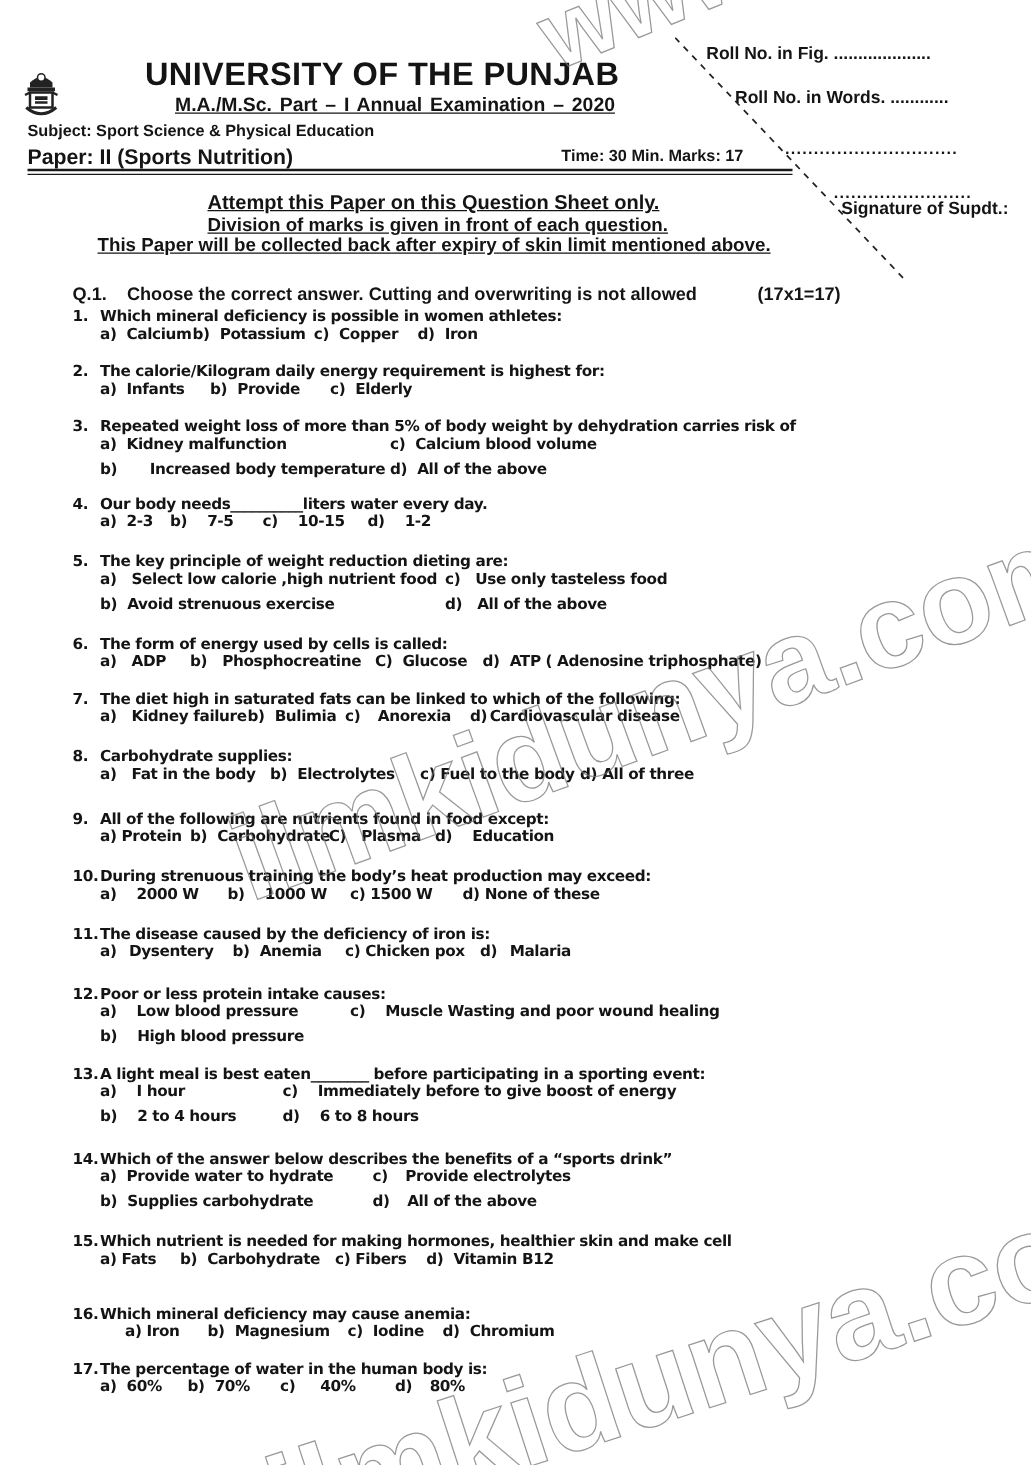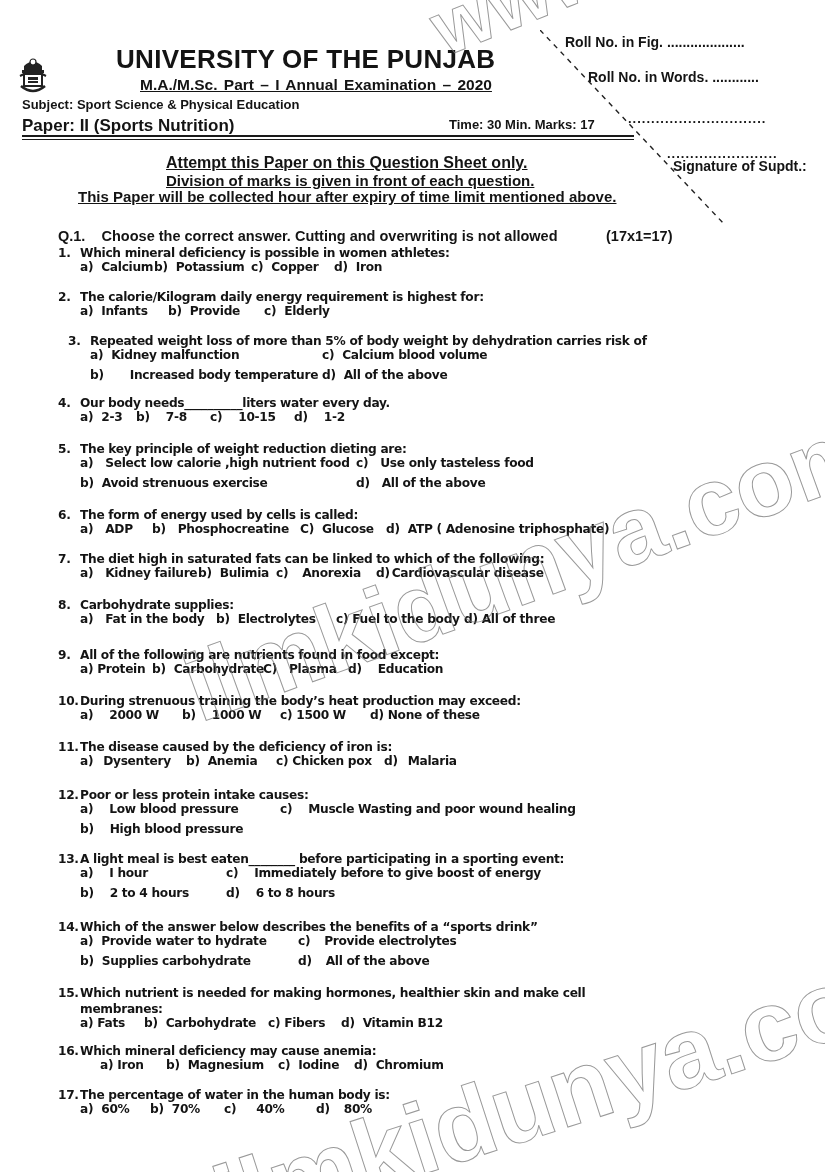--- a/index.html
+++ b/index.html
@@ -62,21 +62,21 @@
 <div class="abs roll-words">Roll No. in Words. ............</div>
 <div class="abs dots-line">..............................</div>
 <div class="abs sig-dots">........................</div>
 <div class="abs sig">Signature of Supdt.:</div>
 <svg class="abs" style="left:540px;top:30px;width:190px;height:200px;">
   <line x1="0" y1="0" x2="185" y2="195" stroke="#222" stroke-width="1.4" stroke-dasharray="5,5"></line>
 </svg>
 
 <div class="abs instr i1">Attempt this Paper on this Question Sheet only.</div>
 <div class="abs instr i2">Division of marks is given in front of each question.</div>
-<div class="abs instr i3">This Paper will be collected hour after expiry of time limit mentioned above.</div>
+<div class="abs instr i3">This Paper will be collected back after expiry of skin limit mentioned above.</div>
 
 <div class="abs q-head">
   <span>Q.1.</span>&nbsp;&nbsp;&nbsp;
   <span>Choose the correct answer. Cutting and overwriting is not allowed</span>
   <span class="marks">(17x1=17)</span>
 </div>
 
 <div class="qs">
 
   <div class="q" style="top:0px;">
@@ -91,37 +91,37 @@
 
   <div class="q" style="top:44px;">
     <span class="stem"><span class="num">2.</span><span>The calorie/Kilogram daily energy requirement is highest for:</span></span>
     <div class="opts">
       <span class="opt" style="left:22px"><span class="lbl">a)</span><span>Infants</span></span>
       <span class="opt" style="left:110px"><span class="lbl">b)</span><span>Provide</span></span>
       <span class="opt" style="left:206px"><span class="lbl">c)</span><span>Elderly</span></span>
     </div>
   </div>
 
-  <div class="q" style="top:88px;margin-left:10px;">
+  <div class="q" style="top:88px;">
     <span class="stem"><span class="num">3.</span><span>Repeated weight loss of more than 5% of body weight  by dehydration carries risk of</span></span>
     <div class="opts">
       <span class="opt" style="left:22px"><span class="lbl">a)</span><span>Kidney malfunction</span></span>
       <span class="opt" style="left:254px"><span class="lbl">c)</span><span>Calcium blood volume</span></span>
     </div>
     <div class="opts">
       <span class="opt" style="left:22px"><span class="lbl" style="margin-right:26px">b)</span><span>Increased body temperature</span></span>
       <span class="opt" style="left:254px"><span class="lbl">d)</span><span>All of the above</span></span>
     </div>
   </div>
 
   <div class="q" style="top:150px;">
     <span class="stem"><span class="num">4.</span><span>Our body needs</span><span>__________</span><span>liters water every day.</span></span>
     <div class="opts">
       <span class="opt" style="left:22px"><span class="lbl">a)</span><span>2-3</span></span>
-      <span class="opt" style="left:78px"><span class="lbl" style="margin-right:16px">b)</span><span>7-8</span></span>
+      <span class="opt" style="left:78px"><span class="lbl" style="margin-right:16px">b)</span><span>7-5</span></span>
       <span class="opt" style="left:152px"><span class="lbl" style="margin-right:16px">c)</span><span>10-15</span></span>
       <span class="opt" style="left:236px"><span class="lbl" style="margin-right:16px">d)</span><span>1-2</span></span>
     </div>
   </div>
 
   <div class="q" style="top:196px;">
     <span class="stem"><span class="num">5.</span><span>The key principle of weight reduction dieting are:</span></span>
     <div class="opts">
       <span class="opt" style="left:22px"><span class="lbl" style="margin-right:12px">a)</span><span>Select low calorie ,high nutrient food</span></span>
       <span class="opt" style="left:298px"><span class="lbl" style="margin-right:12px">c)</span><span>Use only tasteless food</span></span>
@@ -222,21 +222,20 @@
       <span class="opt" style="left:240px"><span class="lbl" style="margin-right:14px">c)</span><span>Provide electrolytes</span></span>
     </div>
     <div class="opts">
       <span class="opt" style="left:22px"><span class="lbl">b)</span><span>Supplies carbohydrate</span></span>
       <span class="opt" style="left:240px"><span class="lbl" style="margin-right:14px">d)</span><span>All of the above</span></span>
     </div>
   </div>
 
   <div class="q" style="top:740px;">
     <span class="stem"><span class="num">15.</span><span>Which nutrient is needed for making hormones, healthier skin and make cell</span></span>
-    <span class="stem" style="padding-left:22px;margin-top:2px;">membranes:</span>
     <div class="opts">
       <span class="opt" style="left:22px"><span class="lbl" style="margin-right:4px">a)</span><span>Fats</span></span>
       <span class="opt" style="left:86px"><span class="lbl">b)</span><span>Carbohydrate</span></span>
       <span class="opt" style="left:210px"><span class="lbl" style="margin-right:4px">c)</span><span>Fibers</span></span>
       <span class="opt" style="left:283px"><span class="lbl">d)</span><span>Vitamin B12</span></span>
     </div>
   </div>
 
   <div class="q" style="top:798px;">
     <span class="stem"><span class="num">16.</span><span>Which mineral deficiency may cause anemia:</span></span>

